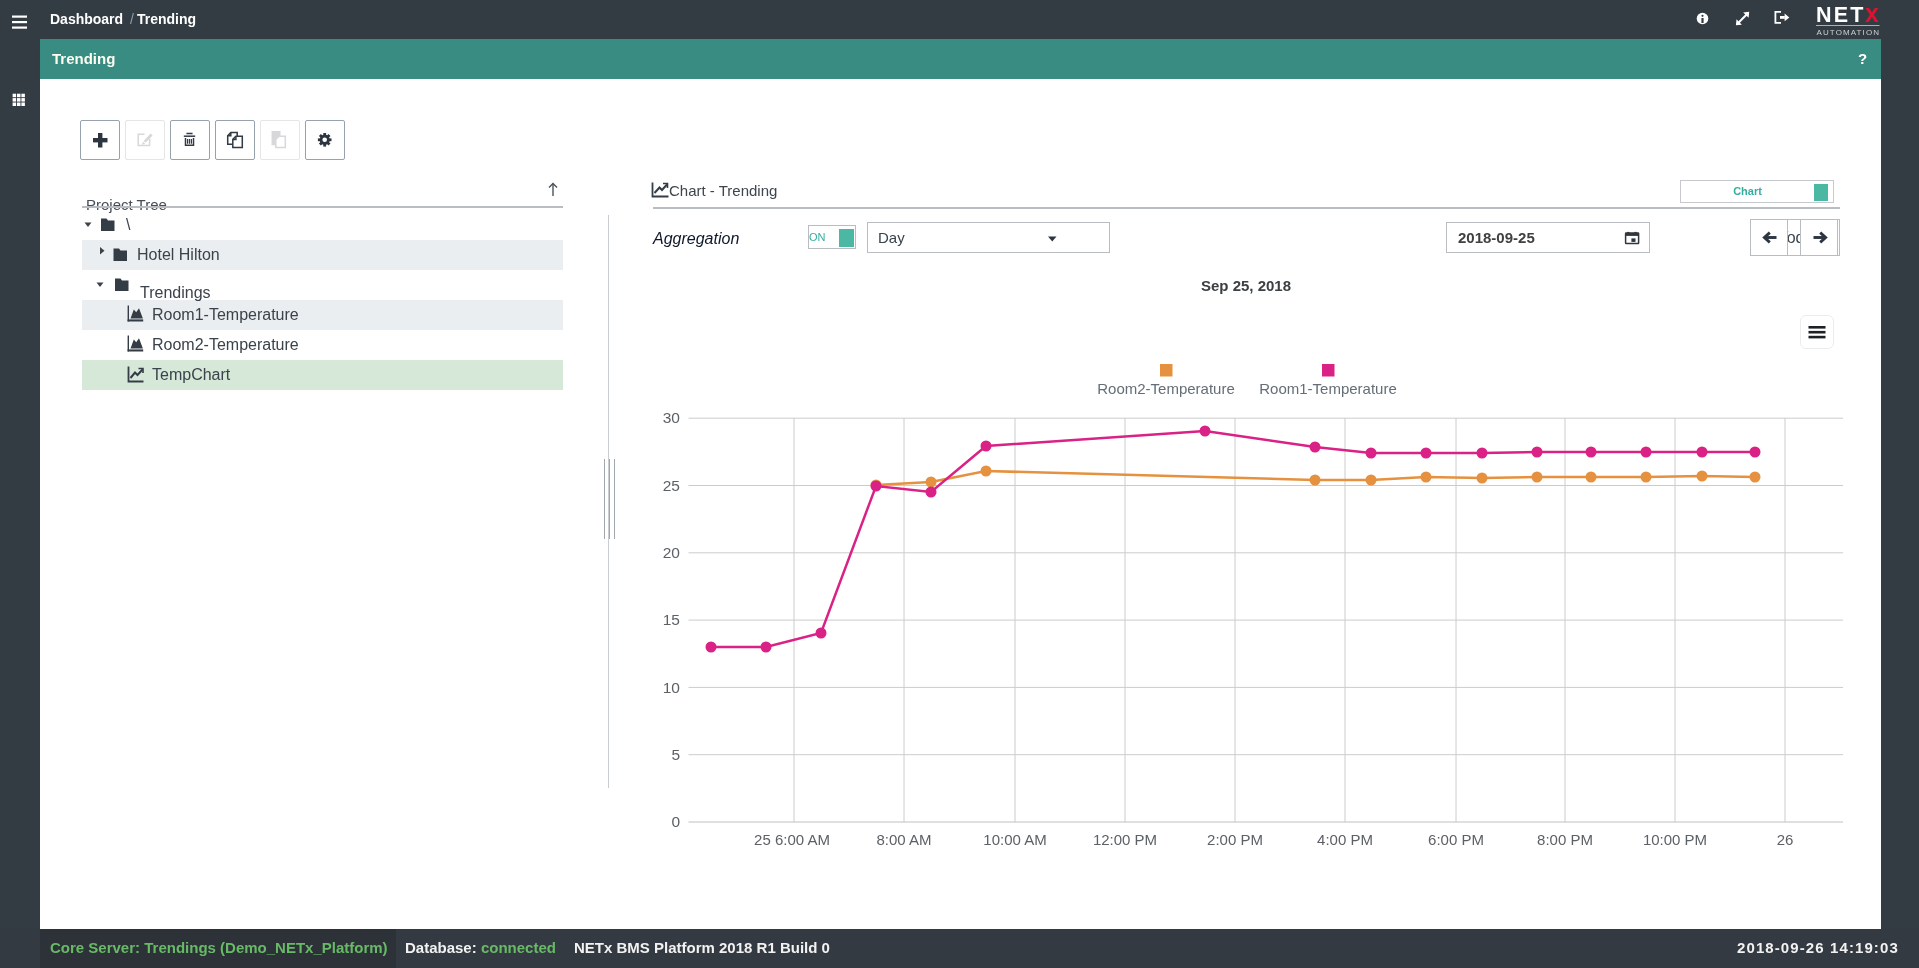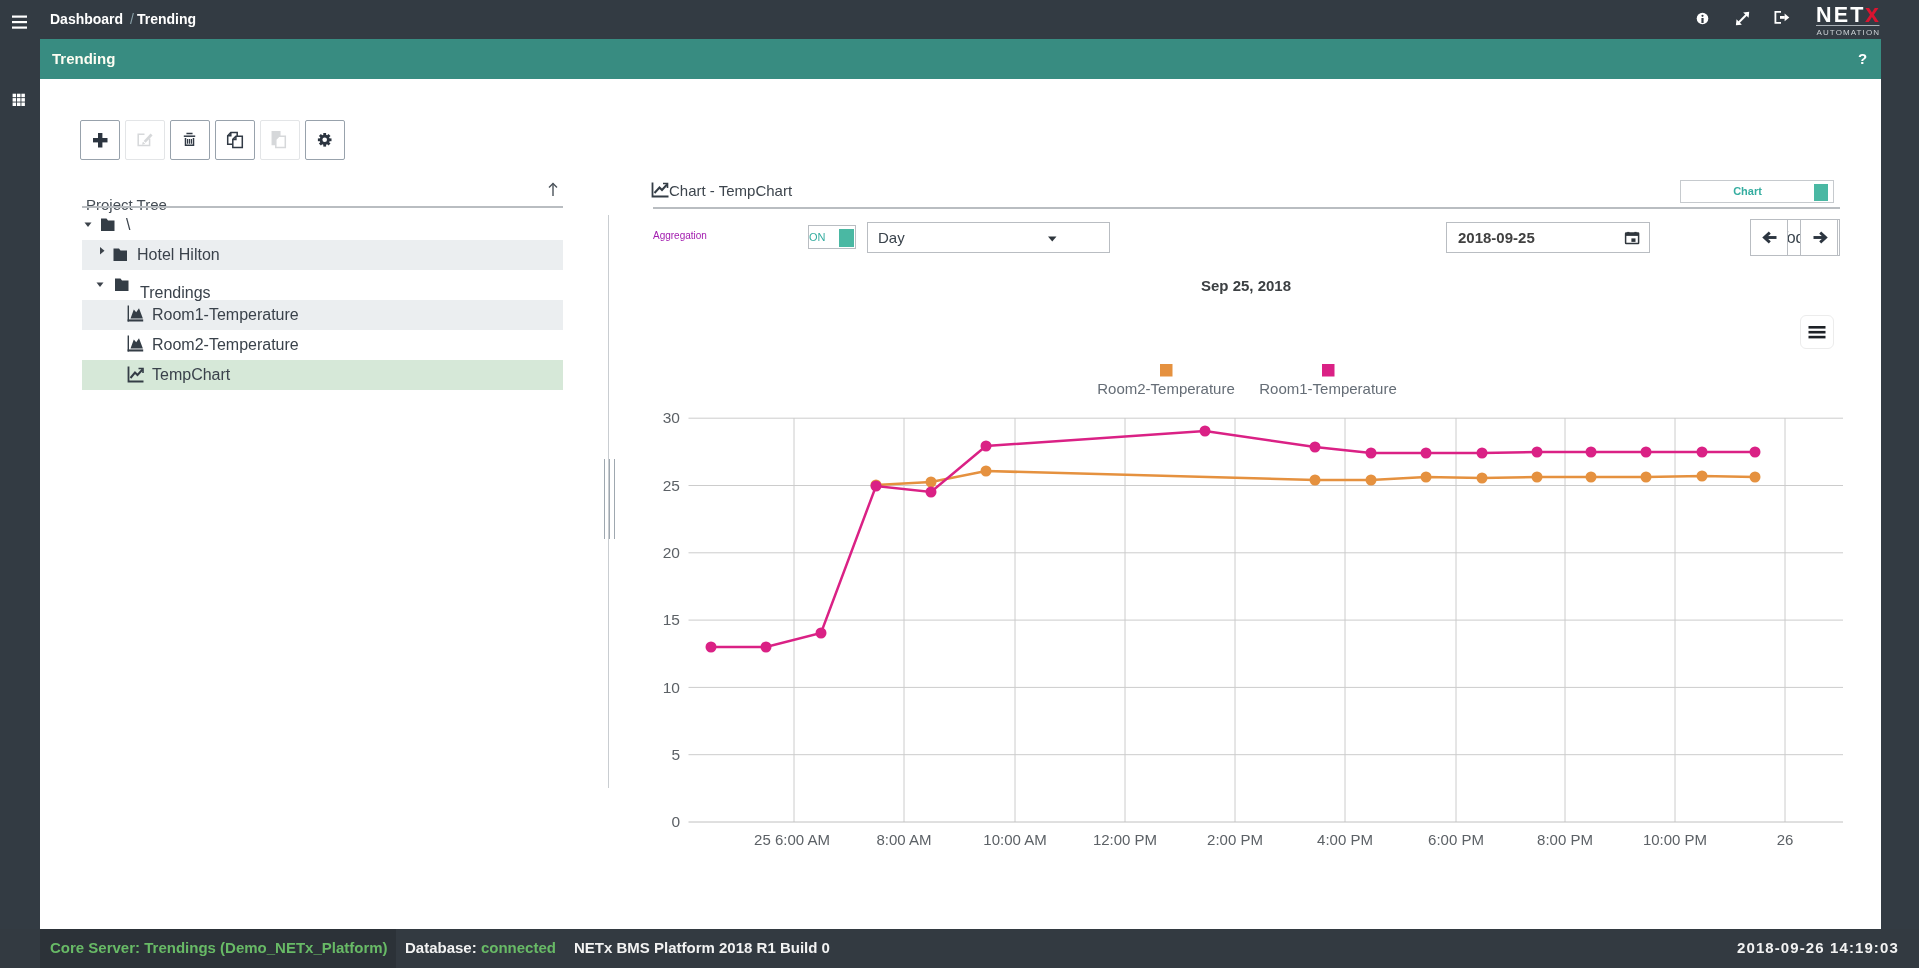--- a/index.html
+++ b/index.html
@@ -26,21 +26,21 @@
 #treesep { position:absolute; left:82px; top:206px; width:481px; height:2px; background:#b9bdc1; }
 .trow { position:absolute; left:82px; width:481px; height:30px; }
 .trow.g { background:#ebeef0; }
 .trow.sel { background:#d6e8d8; }
 .tlabel { position:absolute; top:0; height:30px; line-height:30px; font-size:16px; color:#3a424b; }
 
 #vdiv { position:absolute; left:608px; top:215px; width:1px; height:573px; background:#c9cdd1; }
 
 #chtitle { position:absolute; left:669px; top:182px; font-size:15px; color:#3d454d; }
 #chsep { position:absolute; left:653px; top:207px; width:1187px; height:2px; background:#b9bdc1; }
-#agglabel { position:absolute; left:653px; top:230px; font-size:10px; color:#a21caf; }
+#agglabel { position:absolute; left:653px; top:230px; font-size:16px; color:#0f172a;font-style:italic; }
 .ctl { position:absolute; background:#fff; border:1px solid #b9bdc2; }
 #ontoggle { left:808px; top:225px; width:48px; height:24px; }
 #onsq { position:absolute; left:30px; top:3px; width:15px; height:18px; background:#4ab8a3; }
 #ontext { position:absolute; left:0; top:0; width:31px; height:22px; line-height:22px; font-size:11px; font-weight:normal; color:#35ada0; }
 #daysel { left:867px; top:222px; width:243px; height:31px; }
 #daytext { position:absolute; left:10px; top:0; height:29px; line-height:29px; font-size:15px; color:#3a434c; }
 #datebox { left:1446px; top:222px; width:204px; height:31px; }
 #datetext { position:absolute; left:11px; top:0; height:29px; line-height:29px; font-size:15px; color:#404040;font-weight:bold; }
 #todaybtn { left:1760px; top:219px; width:80px; height:37px; }
 #todaytext { position:absolute; left:0; top:0; width:78px; height:35px; line-height:35px; text-align:center; font-size:16px; color:#3b454e; }
@@ -248,21 +248,21 @@
 
 <svg class="abs" style="left:1750px;top:219px;" width="90" height="37" viewBox="0 0 90 37">
   <g stroke="#2c3540" stroke-width="2.9" fill="none">
     <path d="M14.5 18.5 L26.5 18.5"></path>
     <path d="M19.8 13.6 L14.4 18.5 L19.8 23.4" fill="none"></path>
     <path d="M63.5 18.5 L75.5 18.5"></path>
     <path d="M70.2 13.6 L75.6 18.5 L70.2 23.4" fill="none"></path>
   </g>
 </svg>
 
-<div id="chtitle">Chart - TempChart</div>
+<div id="chtitle">Chart - Trending</div>
 <div id="chsep"></div>
 <div id="agglabel">Aggregation</div>
 <div class="ctl" id="ontoggle">
     <span id="ontext">ON</span>
     <span id="onsq"></span>
   </div>
 <div class="ctl" id="daysel">
     <span id="daytext">Day</span>
   </div>
 <div class="ctl" id="datebox">

